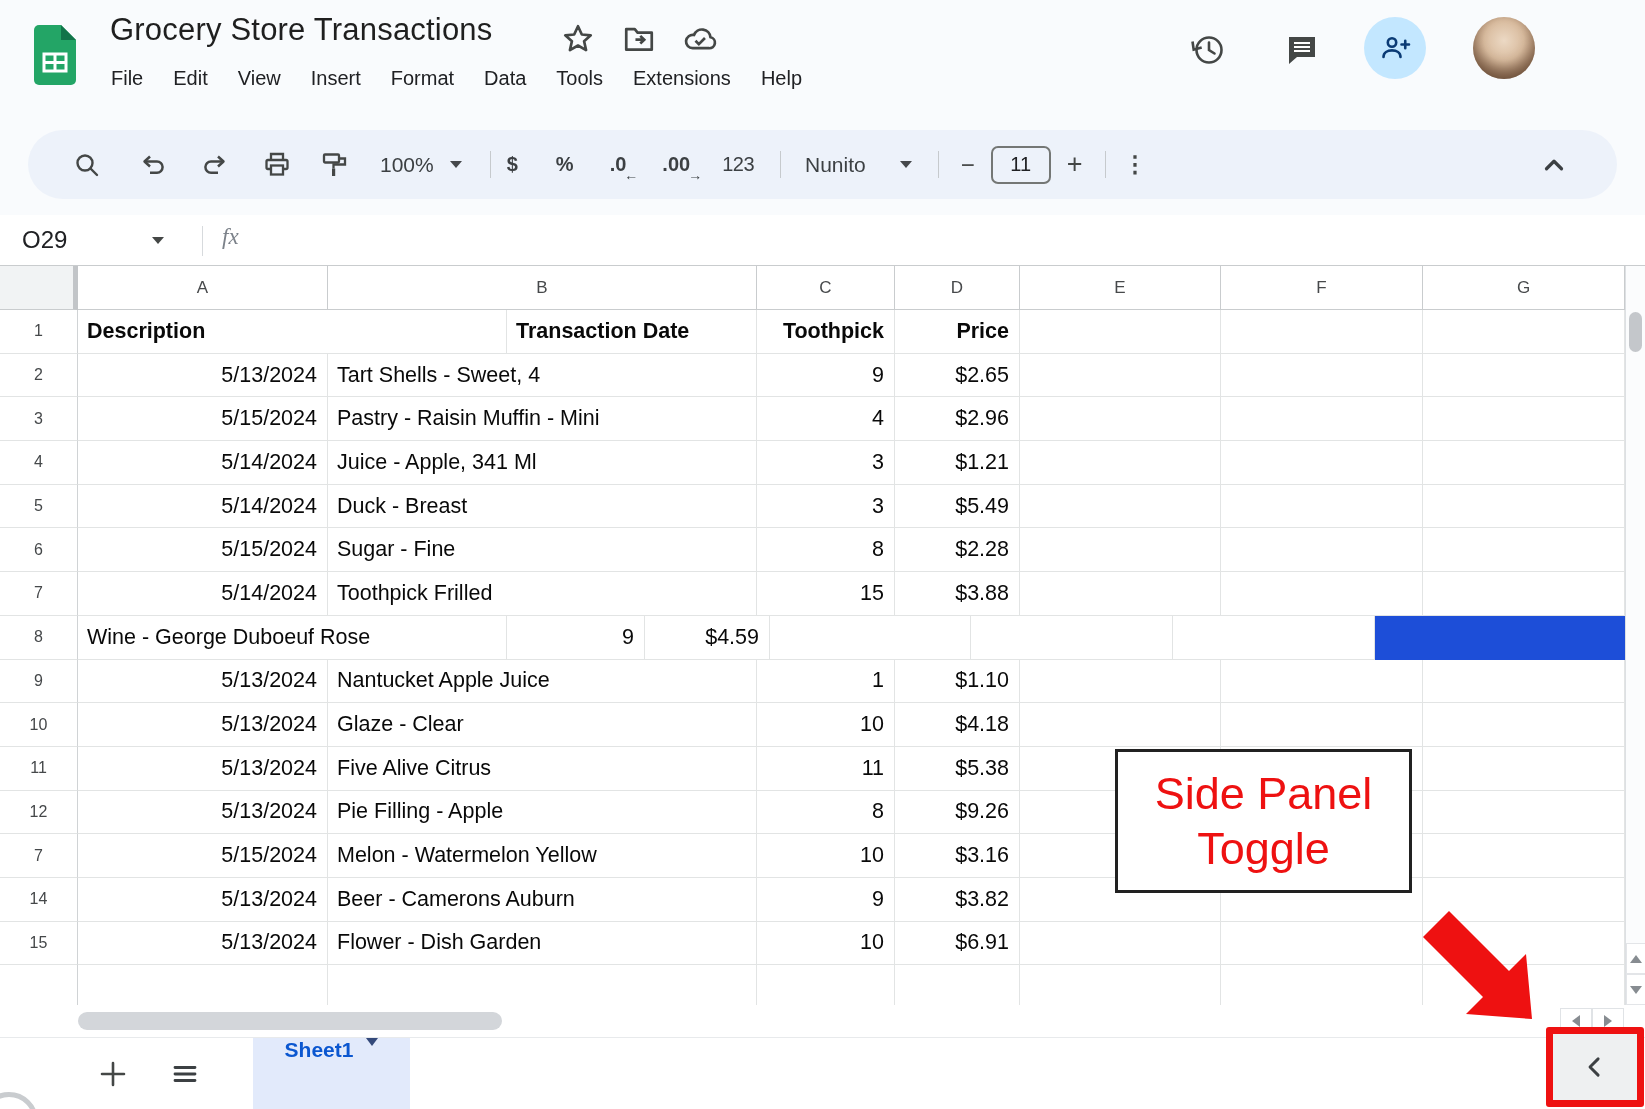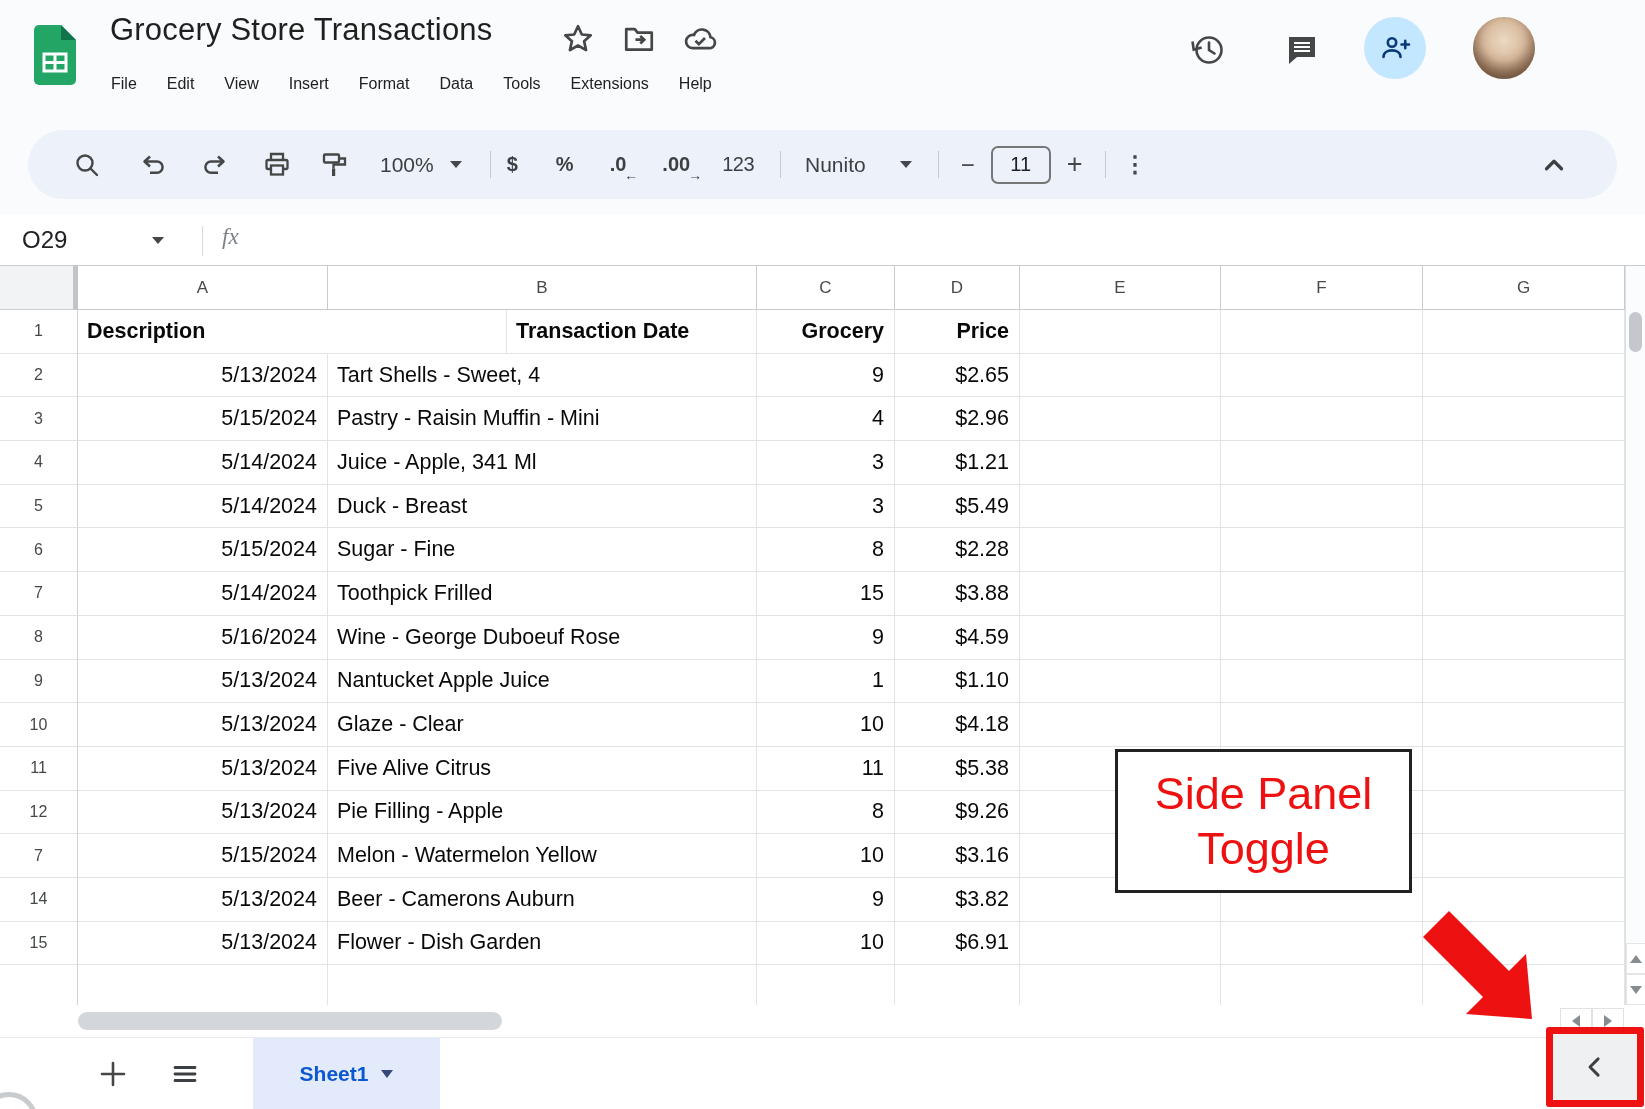--- a/index.html
+++ b/index.html
@@ -6,21 +6,21 @@
   html,body { width:1645px; height:1109px; overflow:hidden; }
   body { font-family:"Liberation Sans", sans-serif; background:#fff; }
   .app { position:relative; width:1645px; height:1109px; background:#1d4ed8; overflow:hidden; }
 
   
   .hdr { position:absolute; left:0; top:0; width:1645px; height:215px; background:#f9fbfd; }
   .logo { position:absolute; left:33px; top:24px; width:44px; height:62px; }
   .doc-title { position:absolute; left:110px; top:12px; font-size:31px; font-weight:500; color:#1f1f1f; letter-spacing:.2px; }
   .t-icon { position:absolute; top:22px; width:34px; height:34px; }
   .menubar { position:absolute; left:96px; top:64px; display:flex; }
-  .menu-item { font-size:16px; font-weight:500; color:#202124; padding:3px 15px; border-radius:8px; cursor:default;margin-top:8px; }
+  .menu-item { font-size:20px; font-weight:500; color:#202124; padding:3px 15px; border-radius:8px; cursor:default; }
   .hdr-iconbtn { position:absolute; top:28px; width:44px; height:44px; }
   .share-btn { position:absolute; left:1364px; top:17px; width:62px; height:62px; border-radius:50%; background:#c3e7ff; display:flex; align-items:center; justify-content:center; }
   .avatar { position:absolute; left:1473px; top:17px; width:62px; height:62px; border-radius:50%;
             background:radial-gradient(circle at 50% 38%, #ecd9c4 0%, #d9bc9f 40%, #a98468 72%, #6e523f 100%);
             box-shadow:inset 0 -10px 14px rgba(60,40,25,.45); }
 
   
   .toolbar { position:absolute; left:28px; top:130px; width:1589px; height:69px; border-radius:35px; background:#edf2fa; display:flex; align-items:center; }
   .tb-ic { width:30px; height:30px; flex:0 0 auto; display:flex; align-items:center; justify-content:center; }
   .tb-div { width:1px; height:27px; background:#c6cacd; flex:0 0 auto; }
@@ -62,21 +62,21 @@
   .h-thumb { position:absolute; left:78px; top:7px; width:424px; height:18px; background:#d3d6da; border-radius:9px; }
   .hb-btn { position:absolute; top:3px; width:32px; height:26px; background:#fff; border:1px solid #e0e3e6; display:flex; align-items:center; justify-content:center; }
   .tri-up{width:0;height:0;border-left:6px solid transparent;border-right:6px solid transparent;border-bottom:8px solid #878c91;}
   .tri-down{width:0;height:0;border-left:6px solid transparent;border-right:6px solid transparent;border-top:8px solid #878c91;}
   .tri-left{width:0;height:0;border-top:6px solid transparent;border-bottom:6px solid transparent;border-right:8px solid #878c91;}
   .tri-right{width:0;height:0;border-top:6px solid transparent;border-bottom:6px solid transparent;border-left:8px solid #878c91;}
 
   
   .bbar { position:absolute; left:0; top:1037px; width:1645px; height:72px; background:#fff; border-top:1px solid #e8eaec; }
   .bb-ic { position:absolute; top:19px; width:34px; height:34px; display:flex; align-items:center; justify-content:center; }
-  .sheet-tab { position:absolute; left:253px; top:0; width:187px; height:72px; background:#e2eafb; display:flex; align-items:center; justify-content:center; gap:13px; }
+  .sheet-tab { position:absolute; left:253px; top:0; width:157px; height:72px; background:#e2eafb; display:flex; justify-content:center; gap:13px; }
   .sheet-name { font-size:21px; font-weight:700; color:#0b57d0; }
   .tab-caret { width:0; height:0; border-left:6px solid transparent; border-right:6px solid transparent; border-top:8px solid #33497a; }
   .corner-arc { position:absolute; left:-20px; top:1092px; width:58px; height:58px; border-radius:50%; border:5px solid #c9cccf; background:#fff; }
 
   
   .panel-toggle { position:absolute; left:1552px; top:1033px; width:86px; height:68px; background:#eef0f1; display:flex; align-items:center; justify-content:center; }
   .annot-outline { position:absolute; left:1546px; top:1027px; width:98px; height:80px; border:7px solid #ee1111; border-radius:3px; pointer-events:none; }
   .annot-box { position:absolute; left:1115px; top:749px; width:297px; height:144px; background:#fff; border:3px solid #212121;
                display:flex; flex-direction:column; align-items:center; justify-content:center; text-align:center; }
   .annot-box div { font-size:45px; line-height:55px; color:#ee1111; }
@@ -208,21 +208,21 @@
     <div class="ch-cell w-e">E</div>
     <div class="ch-cell w-f">F</div>
     <div class="ch-cell w-g">G</div>
   </div>
 
   <div class="rows-wrap" id="rows">
       <div class="g-row">
         <div class="rn">1</div>
         <div class="cell w-b b al">Description</div>
         <div class="cell w-a b al">Transaction Date</div>
-        <div class="cell w-c b ar">Grocery</div>
+        <div class="cell w-c b ar">Toothpick</div>
         <div class="cell w-d b ar">Price</div>
         <div class="cell w-e"></div>
         <div class="cell w-f"></div>
         <div class="cell w-g"></div>
       </div>
       <div class="g-row">
         <div class="rn">2</div>
         <div class="cell w-a ar">5/13/2024</div>
         <div class="cell w-b al">Tart Shells - Sweet, 4</div>
         <div class="cell w-c ar">9</div>
@@ -276,21 +276,20 @@
         <div class="cell w-a ar">5/14/2024</div>
         <div class="cell w-b al">Toothpick Frilled</div>
         <div class="cell w-c ar">15</div>
         <div class="cell w-d ar">$3.88</div>
         <div class="cell w-e"></div>
         <div class="cell w-f"></div>
         <div class="cell w-g"></div>
       </div>
       <div class="g-row">
         <div class="rn">8</div>
-        <div class="cell w-a ar">5/16/2024</div>
         <div class="cell w-b al">Wine - George Duboeuf Rose</div>
         <div class="cell w-c ar">9</div>
         <div class="cell w-d ar">$4.59</div>
         <div class="cell w-e"></div>
         <div class="cell w-f"></div>
         <div class="cell w-g"></div>
       </div>
       <div class="g-row">
         <div class="rn">9</div>
         <div class="cell w-a ar">5/13/2024</div>

